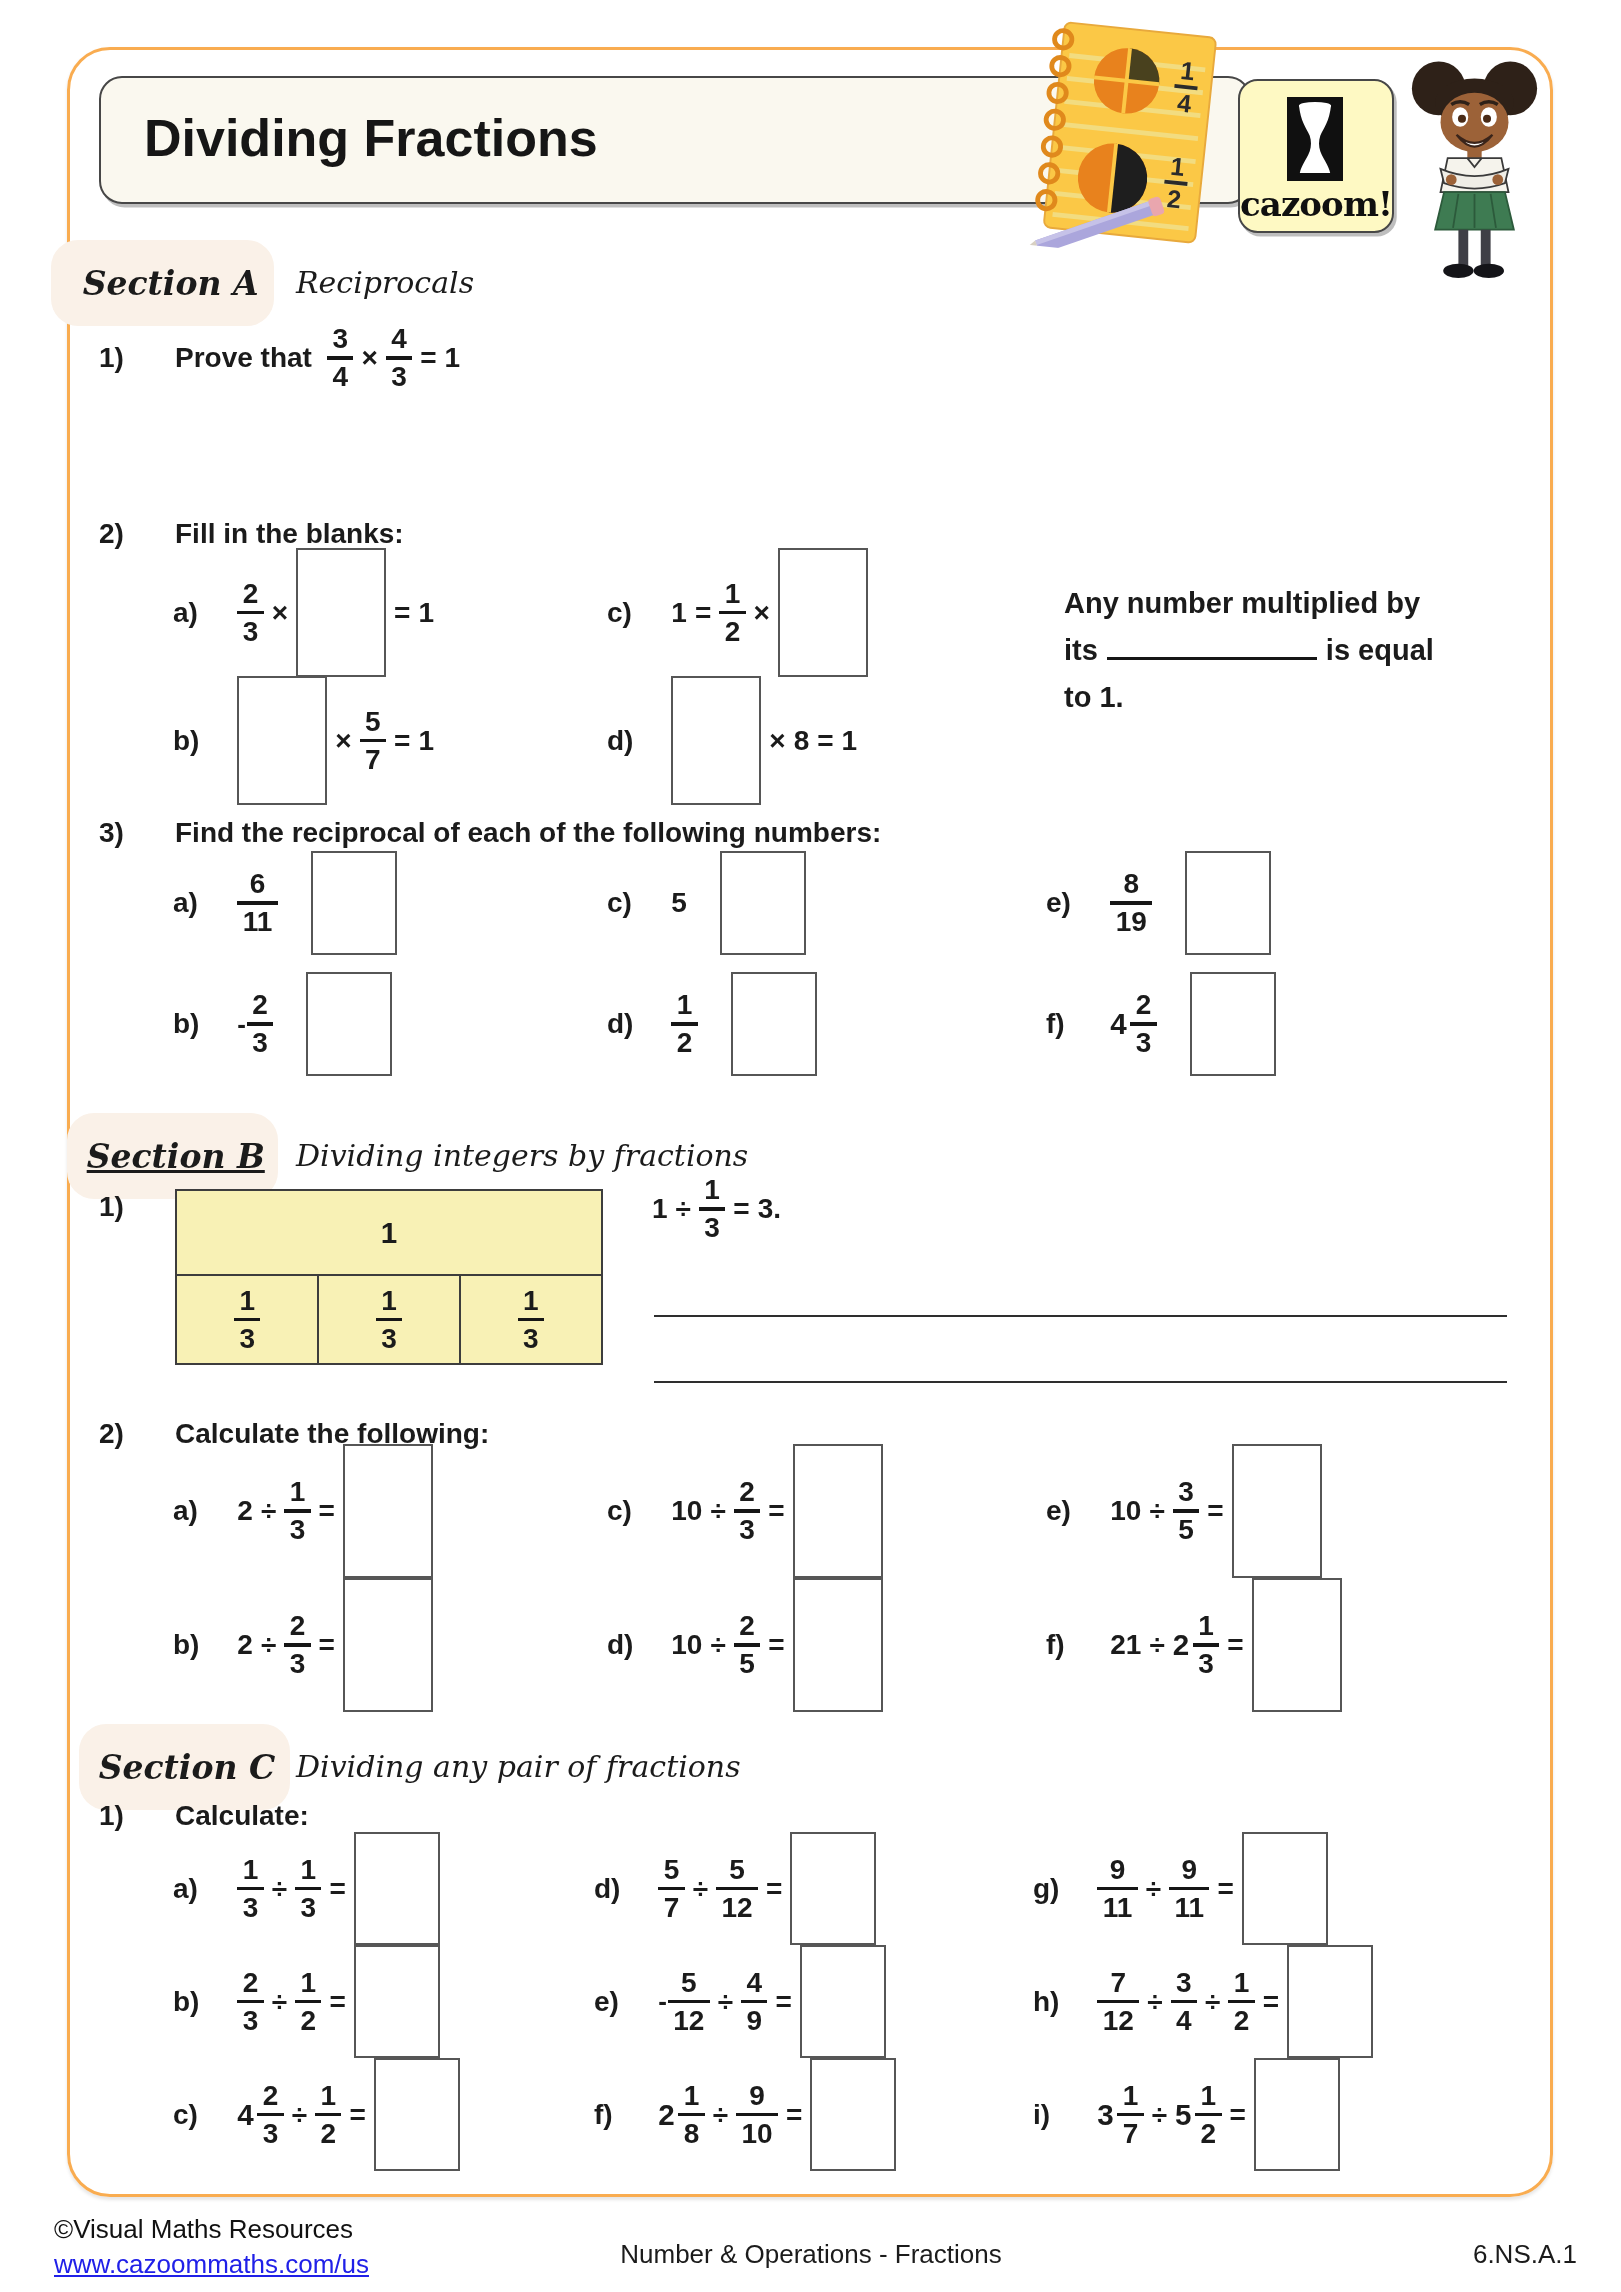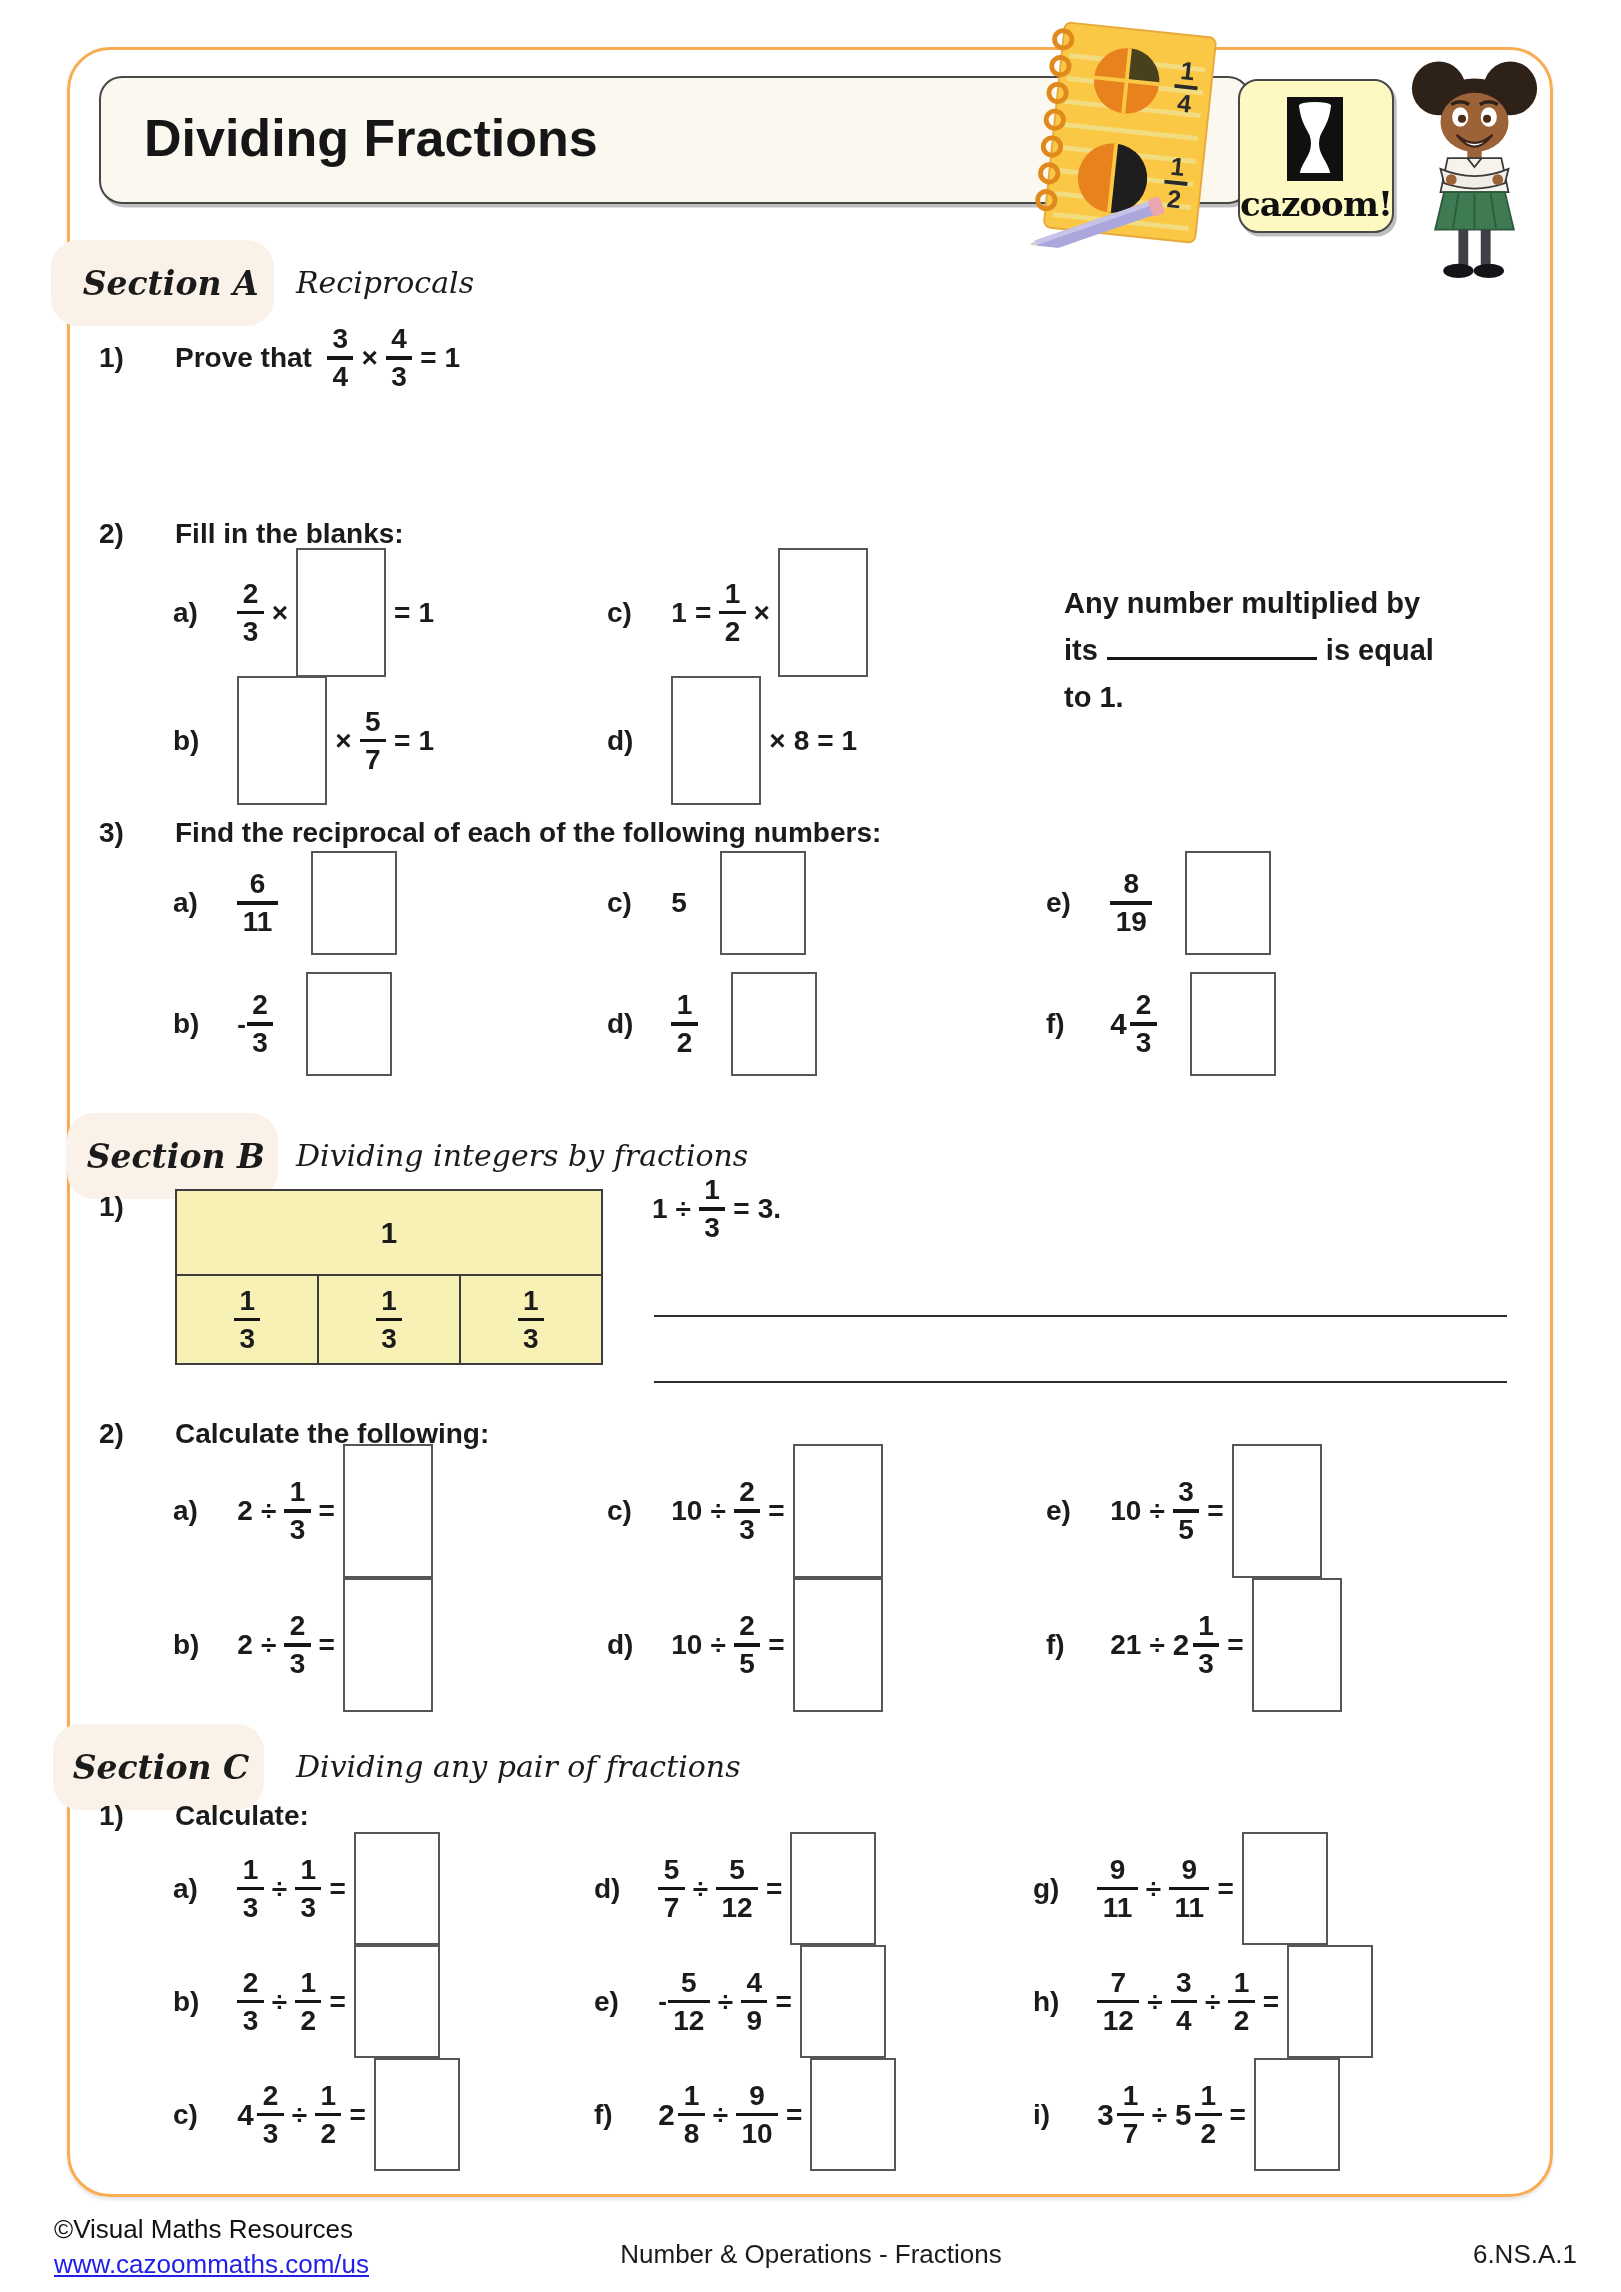--- a/index.html
+++ b/index.html
@@ -327,21 +327,21 @@
           <span class="tok-frac">
             <span class="fn">2</span>
             <span class="fbar"></span>
             <span class="fd">3</span>
           </span>
         </span>
         <span class="ansbox bx112"></span>
       </span>
   </div>
 
-  <div class="chip" style="left:67px;top:1113px;">
+  <div class="chip" style="left:67px;top:1113px;text-decoration:underline;">
     <span class="seclabel">Section B</span>
   </div>
   <div class="subtitle" style="left:296px;top:1138px;">Dividing integers by fractions</div>
 
   <div class="qrow" style="left:99px;top:1191px;">
     <span class="qnum">1)</span>
   </div>
 
   <div class="diagram">
     <div class="diag-top">1</div>
@@ -472,21 +472,21 @@
             <span class="fn">1</span>
             <span class="fbar"></span>
             <span class="fd">3</span>
           </span>
         </span>
         <span class="tok-op">=</span>
         <span class="ansbox bx145"></span>
       </span>
   </div>
 
-  <div class="chip" style="left:53px;top:1724px;">
+  <div class="chip" style="left:79px;top:1724px;">
     <span class="seclabel">Section C</span>
   </div>
   <div class="subtitle" style="left:296px;top:1749px;">Dividing any pair of fractions</div>
 
   <div class="qrow" style="left:99px;top:1800px;">
     <span class="qnum">1)</span>
     <span class="qtitle">Calculate:</span>
   </div>
 
   <div class="prob" style="left:173px;top:1832px;">

